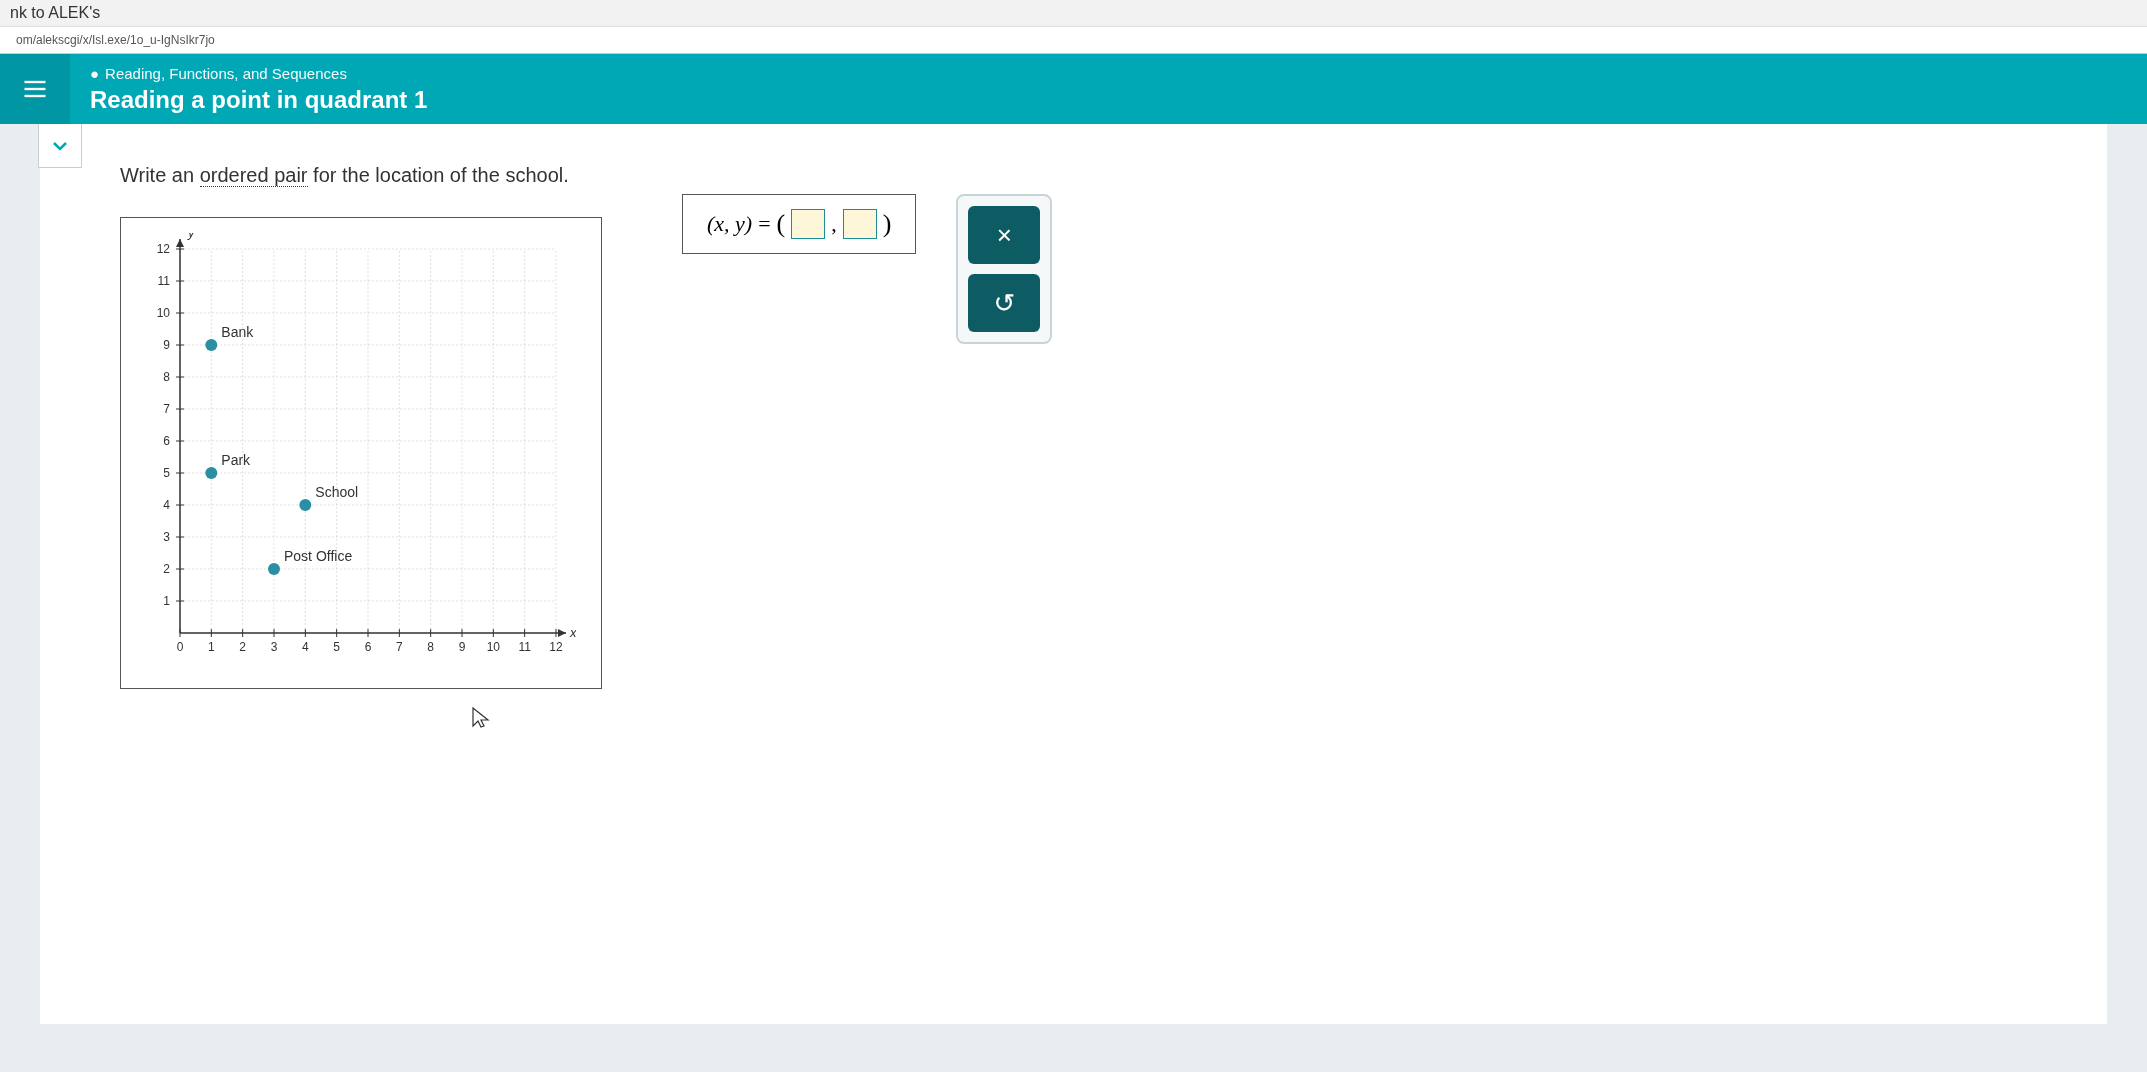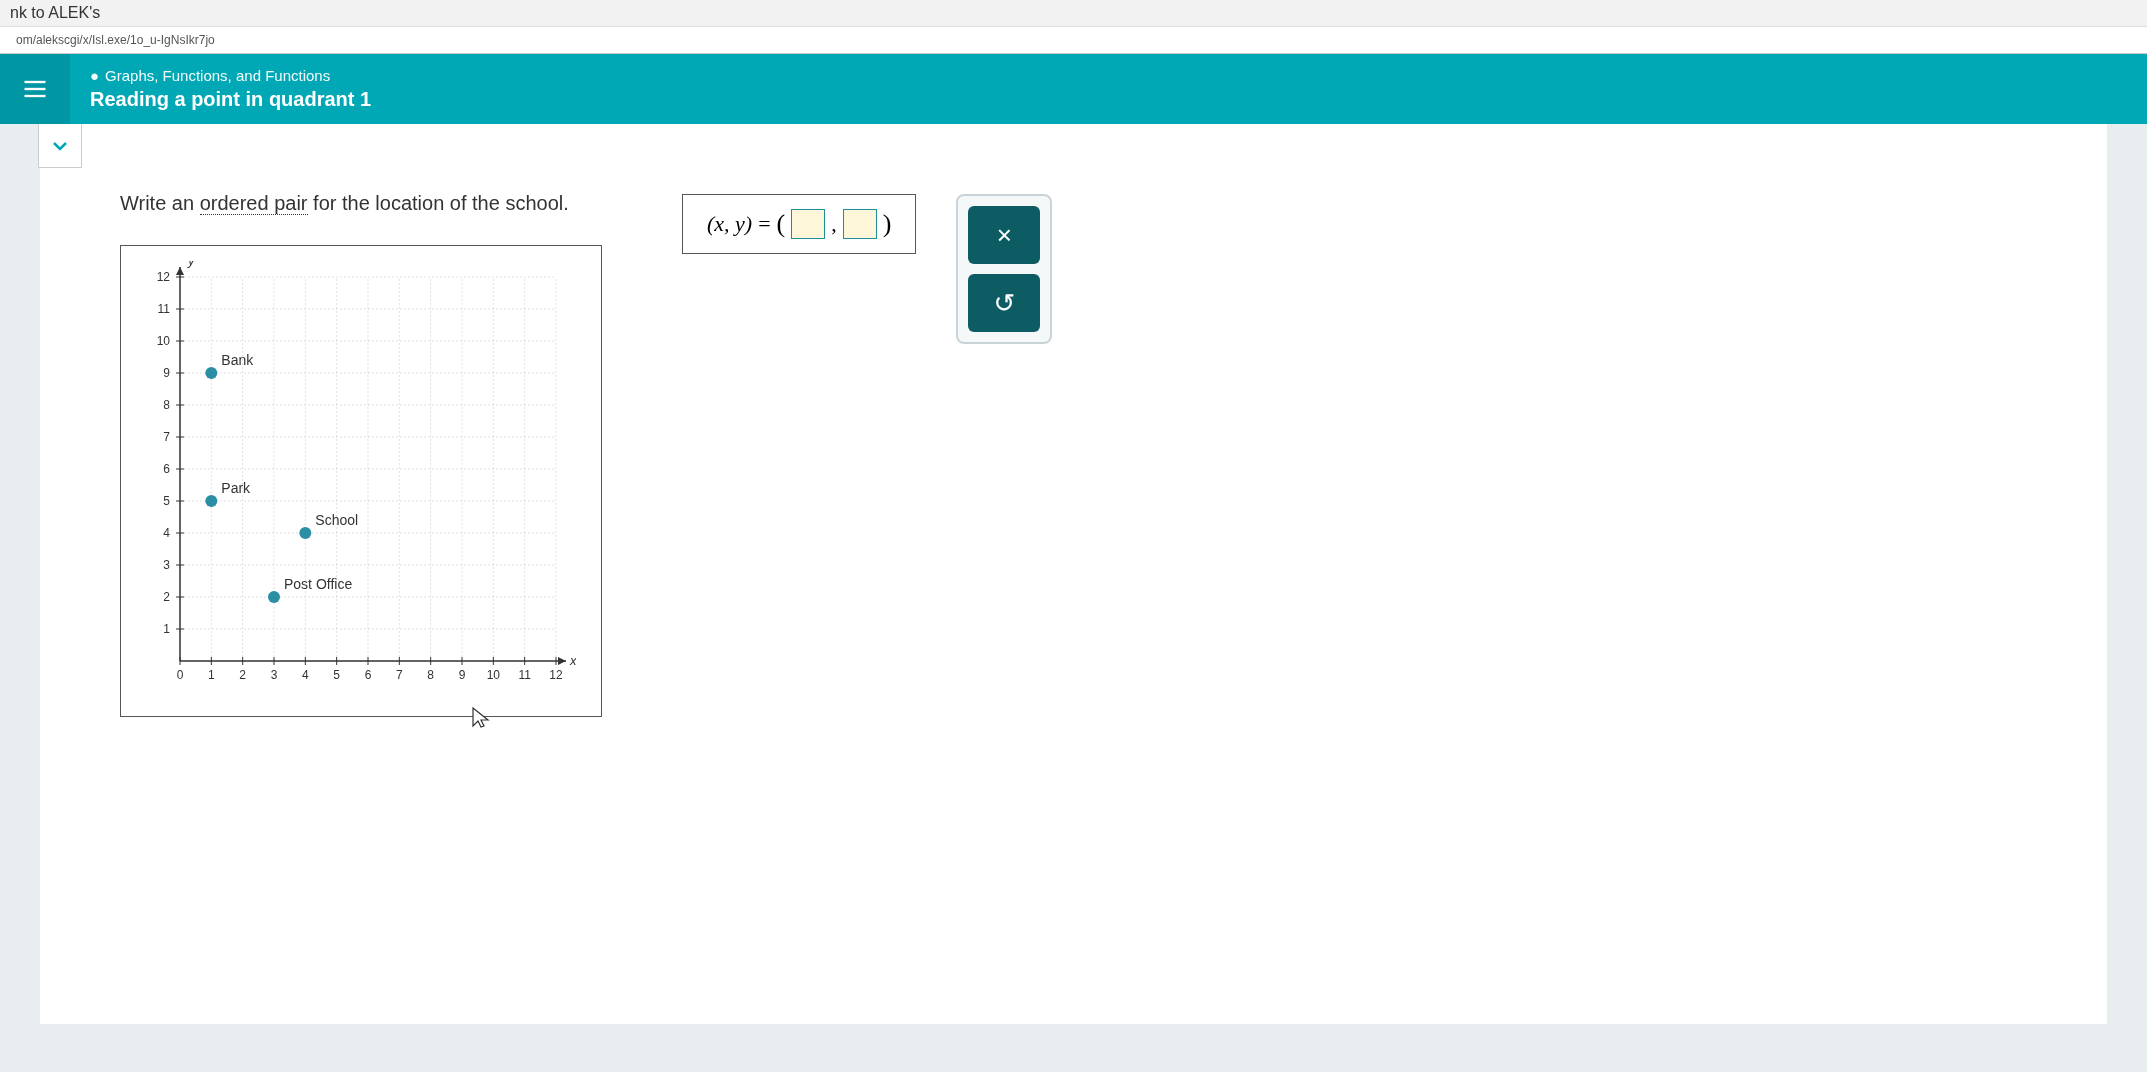--- a/index.html
+++ b/index.html
@@ -32,21 +32,21 @@
     width: 70px;
     height: 70px;
     display: flex;
     align-items: center;
     justify-content: center;
     cursor: pointer;
   }
   .menu-btn svg { width: 28px; height: 28px; }
   .header-text { padding-left: 20px; }
   .header-breadcrumb { font-size: 15px; opacity: 0.95; display:flex; align-items:center; gap:6px;}
-  .header-title { font-size: 20px; font-weight: bold; margin-top: 4px; }
+  .header-title { font-size: 24px; font-weight: bold; margin-top: 4px; }
   .content-wrap {
     background: #fff;
     margin: 0 40px;
     position: relative;
     min-height: 900px;
   }
   .collapse-tab {
     position: absolute;
     left: -2px;
     top: 0;
@@ -59,21 +59,21 @@
     align-items: center;
     justify-content: center;
     cursor: pointer;
   }
   .question-area {
     padding: 40px 60px 40px 80px;
     display: flex;
     align-items: flex-start;
     gap: 80px;
   }
-  .left-col { flex: 0 0 auto; margin-top: 28px; }
+  .left-col { flex: 0 0 auto; }
   .prompt {
     font-size: 20px;
     color: #333;
     margin-bottom: 30px;
   }
   .prompt .dotted {
     border-bottom: 1px dotted #333;
   }
   .graph-box {
     border: 1px solid #555;
@@ -151,21 +151,21 @@
   <div class="menu-btn">
     <svg viewBox="0 0 24 24">
       <line x1="3" y1="6" x2="21" y2="6" stroke="#fff" stroke-width="2"></line>
       <line x1="3" y1="12" x2="21" y2="12" stroke="#fff" stroke-width="2"></line>
       <line x1="3" y1="18" x2="21" y2="18" stroke="#fff" stroke-width="2"></line>
     </svg>
   </div>
   <div class="header-text">
     <div class="header-breadcrumb">
       <span>●</span>
-      <span>Graphs, Functions, and Functions</span>
+      <span>Reading, Functions, and Sequences</span>
     </div>
     <div class="header-title">Reading a point in quadrant 1</div>
   </div>
 </div>
 
 <div class="content-wrap">
   <div class="collapse-tab">
     <svg width="20" height="20" viewBox="0 0 20 20">
       <polyline points="4,7 10,13 16,7" fill="none" stroke="#00a8b5" stroke-width="2.5"></polyline>
     </svg>

